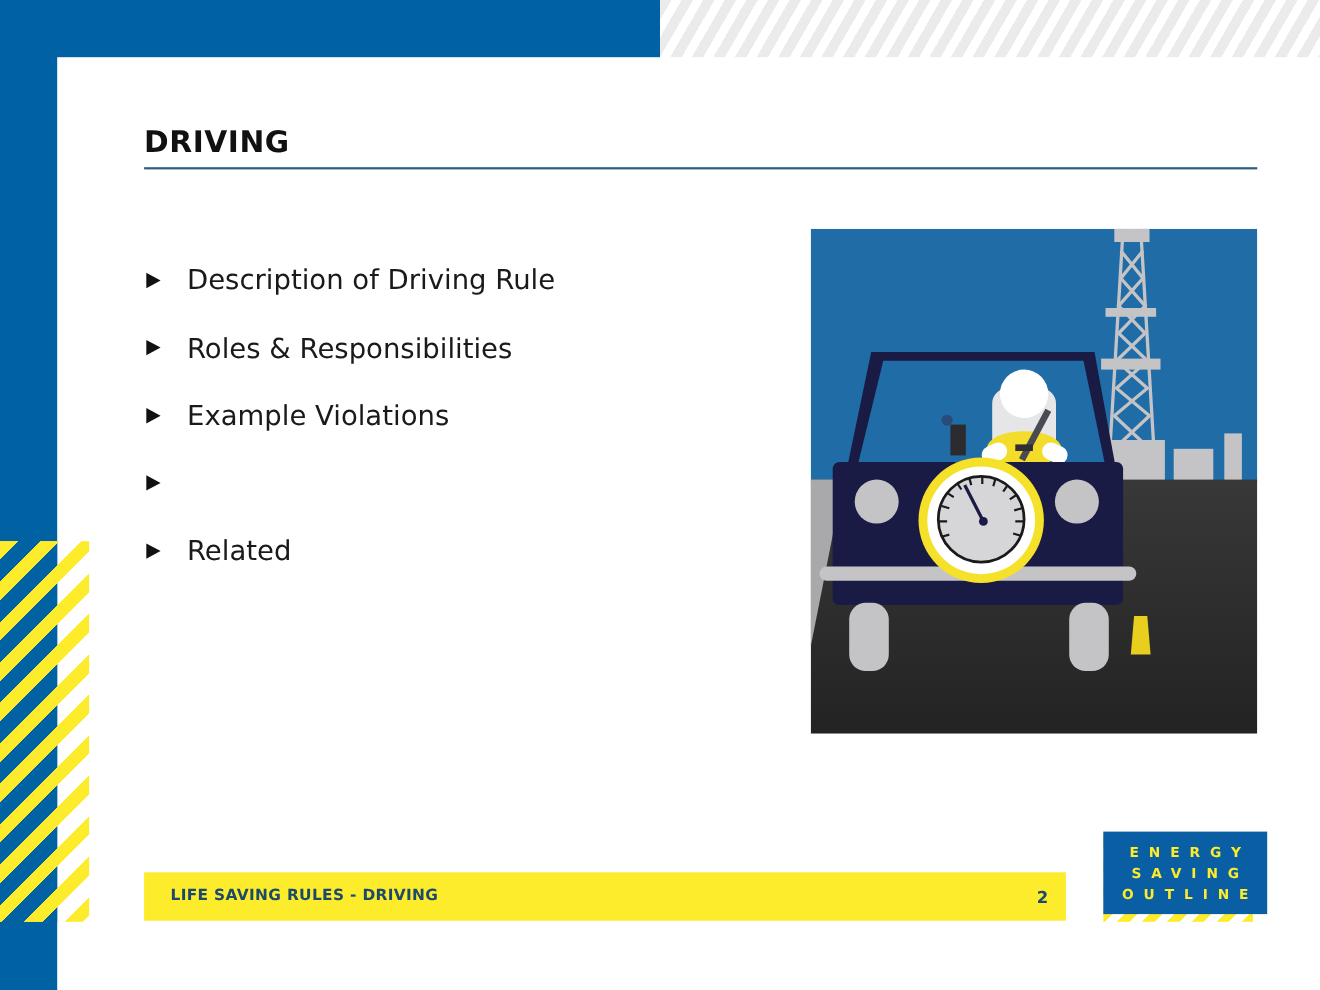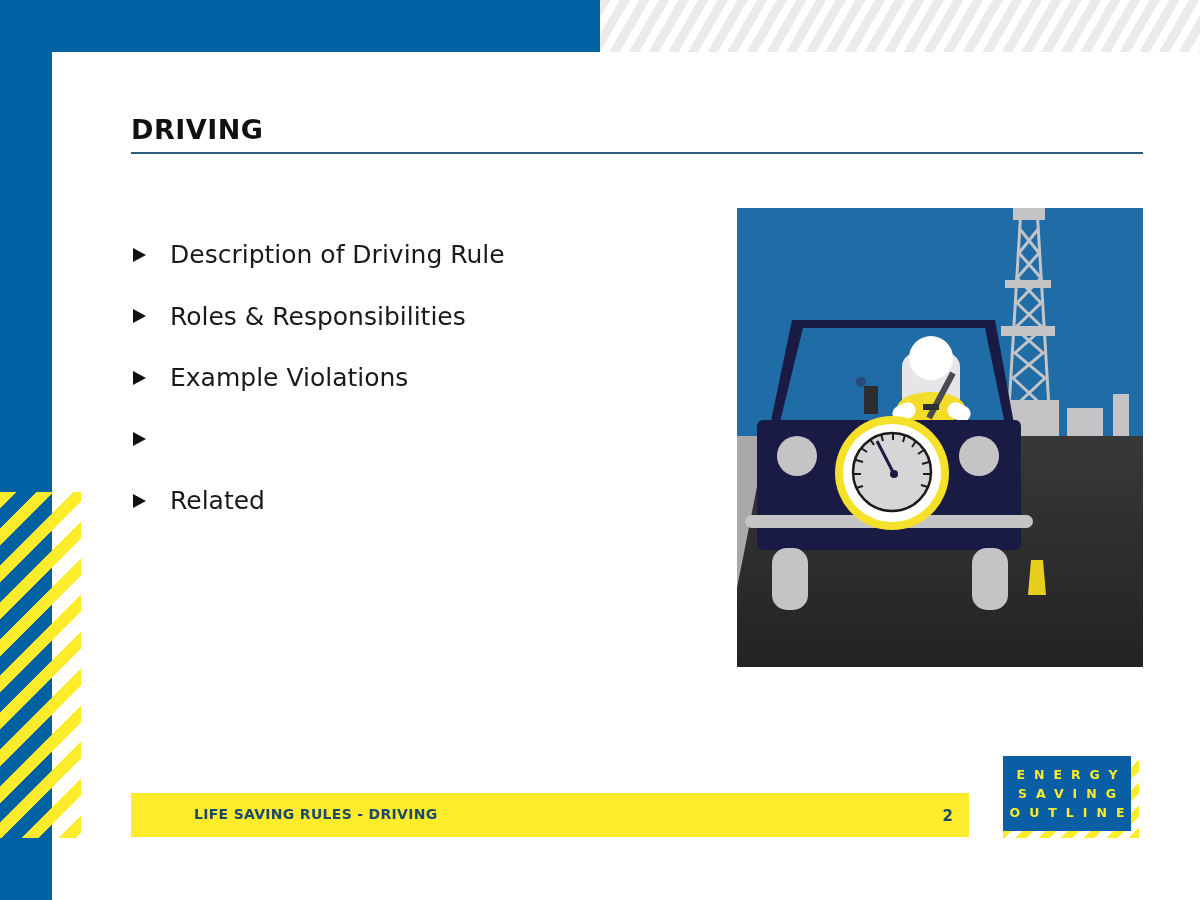--- a/index.html
+++ b/index.html
@@ -19,26 +19,26 @@
   #title { left:131px; top:114px; font-size:27px; font-weight:bold; color:#111111; letter-spacing:0.5px; }
   #title-rule { left:131px; top:152px; width:1012px; height:2px; background:#2a5d7f; }
   
   #bullets { left:133px; top:224px; margin:0; padding:0; list-style:none; }
   #bullets li { height:61.5px; display:flex; align-items:center; font-size:25px; color:#1a1a1a; }
   #bullets .tri { width:0; height:0; border-top:7px solid transparent; border-bottom:7px solid transparent; border-left:13px solid #111; margin-right:24px; }
   
   #illus { left:737px; top:208px; width:406px; height:459px; }
   
   #footer { left:131px; top:793px; width:838px; height:44px; background:#fcec2b; }
-  #footer-label { left:24px; top:13px; font-size:14px; font-weight:bold; color:#1b4a6b; letter-spacing:0.3px;margin-left:39px; }
+  #footer-label { left:24px; top:13px; font-size:14px; font-weight:bold; color:#1b4a6b; letter-spacing:0.3px; }
   #footer-page { right:16px; top:14px; font-size:15px; font-weight:bold; color:#1b4a6b; }
   
   #logo-stripes { left:1003px; top:760px; width:136px; height:78px;
     background: repeating-linear-gradient(135deg, #fcec2b 0 8px, #ffffff 8px 16px); }
-  #logo { left:1003px; top:756px; width:128px; height:75px; background:#0a5fa4; display:flex; flex-direction:column; justify-content:center; align-items:center; }
+  #logo { left:1003px; top:756px; width:149px; height:75px; background:#0a5fa4; display:flex; flex-direction:column; justify-content:center; align-items:center; }
   #logo span { display:block; color:#fcec2b; font-weight:bold; font-size:12.5px; letter-spacing:9px; line-height:19px; margin-left:9px; font-family:"DejaVu Sans", sans-serif; }
 </style>
 </head>
 <body>
 
 <div class="abs" id="top-band"></div>
 <div class="abs" id="top-stripes"></div>
 <div class="abs" id="left-band"></div>
 <div class="abs" id="left-stripes"></div>
 <div class="abs" id="left-stripes-blue"></div>

